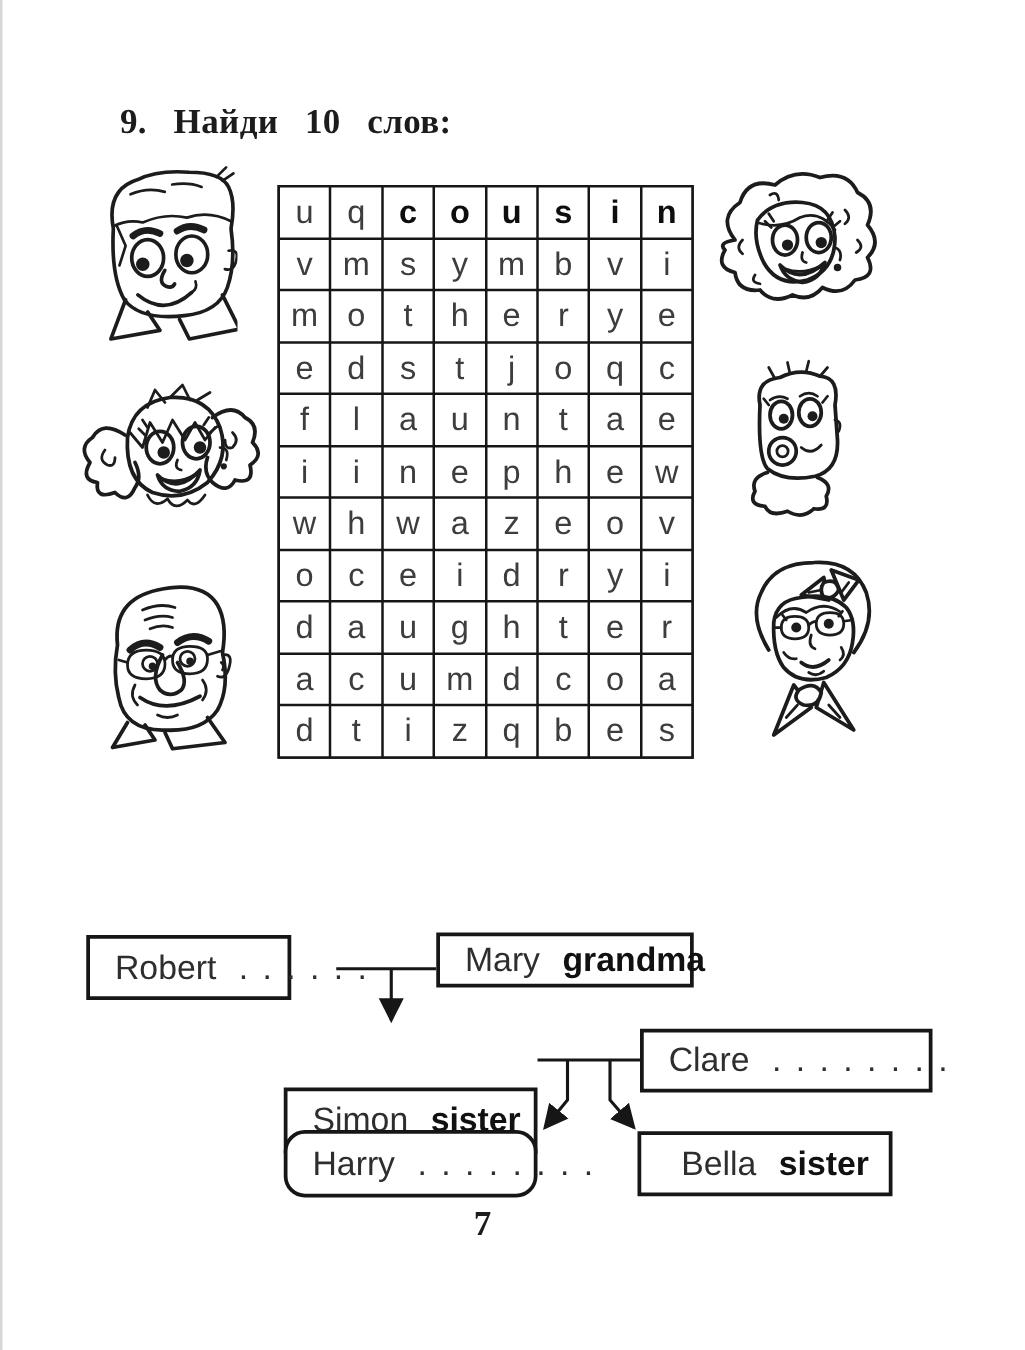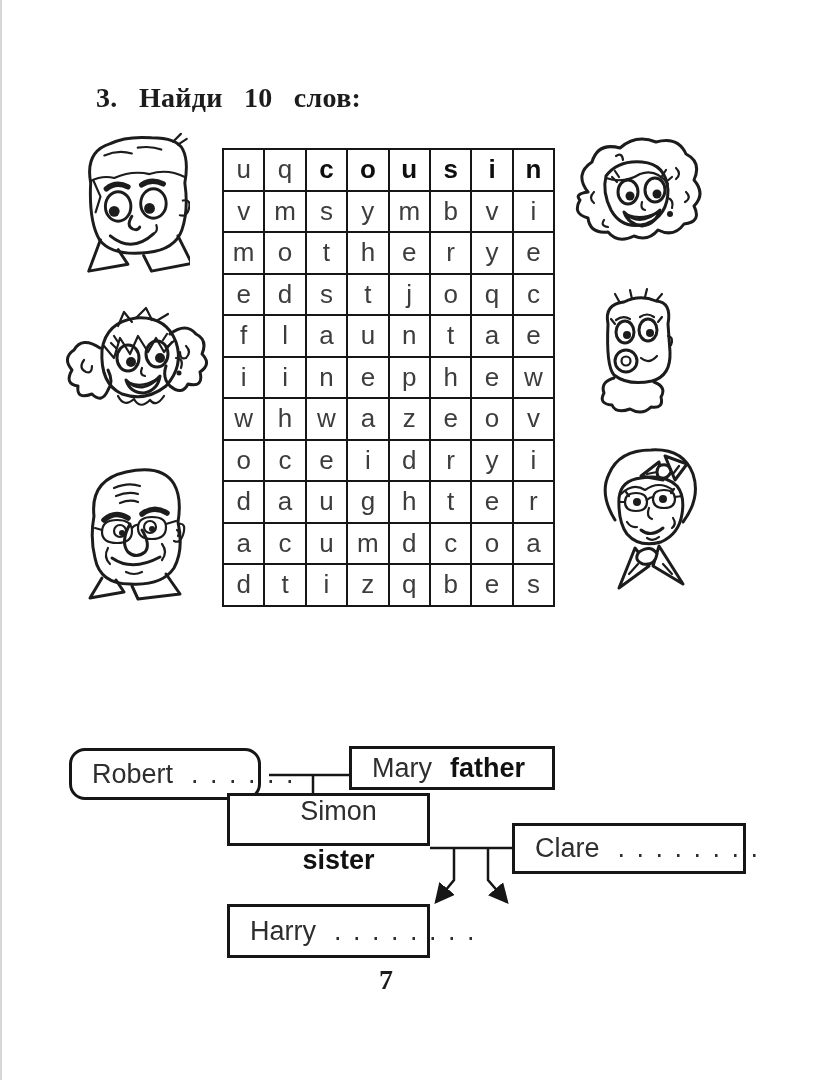--- a/index.html
+++ b/index.html
@@ -35,25 +35,25 @@
 
   
   .tree-lines{position:absolute;left:0;top:0;width:820px;height:1080px;pointer-events:none;}
   .tbox{
     position:absolute;background:#ffffff;border:3px solid #161616;box-sizing:border-box;
     display:flex;align-items:center;gap:18px;padding-left:20px;
     font-family:"Liberation Sans",sans-serif;font-size:27px;color:#2e2e2e;white-space:nowrap;
   }
   .tbox .tvalue.bold{font-weight:bold;color:#111111;}
   .tbox .tvalue.dots{letter-spacing:2px;color:#2e2e2e;}
-  #box-robert{left:69px; top:748px;width:192px;height:52px;border-radius:16px;}
+  #box-robert{left:69px; top:748px;width:164px;height:52px;}
   #box-mary  {left:349px;top:746px;width:206px;height:44px;}
-  #box-simon {left:227px;top:793px;width:203px;height:53px;flex-direction:column;}
+  #box-simon {left:227px;top:870px;width:203px;height:53px;}
   #box-clare {left:512px;top:823px;width:234px;height:51px;}
-  #box-harry {left:227px;top:904px;width:203px;height:54px;}
+  #box-harry {left:227px;top:904px;width:203px;height:54px;border-radius:17px;}
   #box-bella {left:510px;top:905px;width:204px;height:52px;padding-left:32px;}
 
   
   .page-number{
     position:absolute;left:0;top:964px;width:772px;text-align:center;
     font-size:28px;font-weight:bold;
   }
 
   
   .face{position:absolute;}
@@ -71,21 +71,21 @@
   #face-mother {left:560px;top:130px;}
   #face-baby   {left:588px;top:286px;}
   #face-grandma{left:585px;top:436px;}
 </style>
 </head>
 <body>
 
 <div class="page">
   <div class="scan-edge"></div>
 
-  <div class="task5-title">3. Найди 10 слов:</div>
+  <div class="task5-title">9. Найди 10 слов:</div>
 
   <div class="word-grid">
       <div class="cell">u</div>
       <div class="cell">q</div>
       <div class="cell bold">c</div>
       <div class="cell bold">o</div>
       <div class="cell bold">u</div>
       <div class="cell bold">s</div>
       <div class="cell bold">i</div>
       <div class="cell bold">n</div>
@@ -315,29 +315,33 @@
       <path d="M488,848 L488,880 L507,902" marker-end="url(#arrow)"></path>
     </g>
   </svg>
 
   <div class="tbox" id="box-robert">
     <span class="tname">Robert</span>
     <span class="tvalue dots">. . . . . .</span>
   </div>
   <div class="tbox" id="box-mary">
     <span class="tname">Mary</span>
-    <span class="tvalue bold">father</span>
+    <span class="tvalue bold">grandma</span>
   </div>
   <div class="tbox" id="box-simon">
     <span class="tname">Simon</span>
     <span class="tvalue bold">sister</span>
   </div>
   <div class="tbox" id="box-clare">
     <span class="tname">Clare</span>
     <span class="tvalue dots">. . . . . . . .</span>
   </div>
   <div class="tbox" id="box-harry">
     <span class="tname">Harry</span>
     <span class="tvalue dots">. . . . . . . .</span>
   </div>
+  <div class="tbox" id="box-bella">
+    <span class="tname">Bella</span>
+    <span class="tvalue bold">sister</span>
+  </div>
 
   <div class="page-number">7</div>
 </div>
 
 </body></html>

